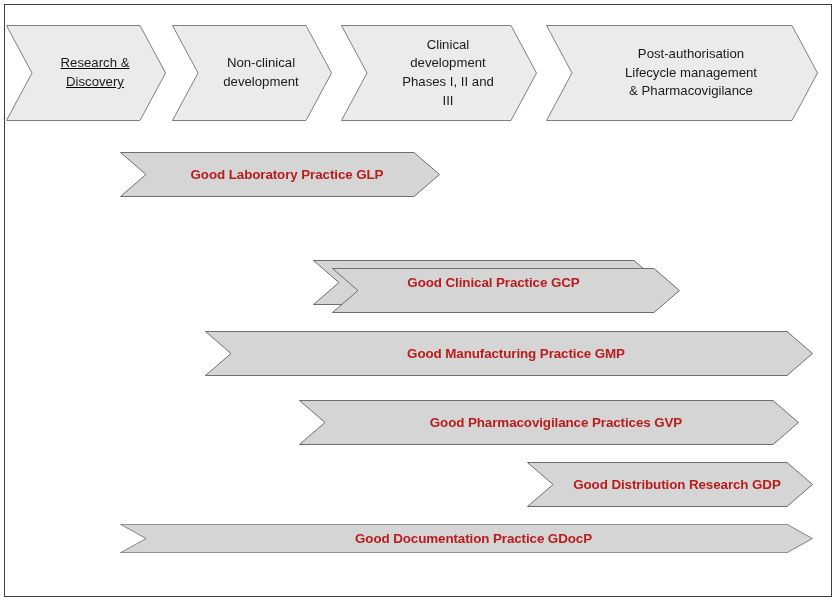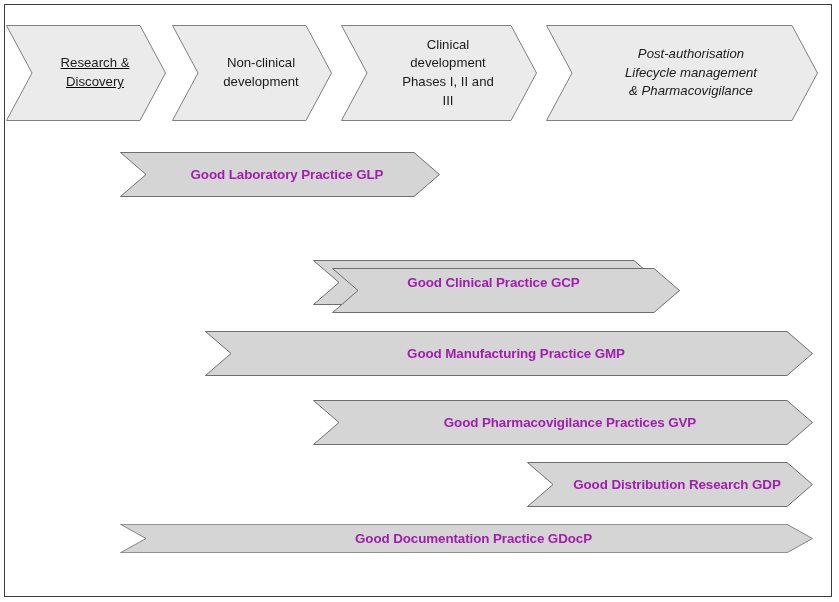--- a/index.html
+++ b/index.html
@@ -71,21 +71,21 @@
     left: 0;
     top: 0;
     width: 100%;
     height: 100%;
   }
   .gxp .label {
     position: relative;
     z-index: 2;
     font-size: 13.4px;
     font-weight: bold;
-    color: #a21caf;
+    color: #b91c1c;
     letter-spacing: -0.1px;
     white-space: nowrap;
     padding-left: 14px;
   }
 </style>
 </head>
 <body>
 
 <div id="canvas">
 
@@ -108,21 +108,21 @@
       </div>
       <div class="phase" style="left: 341px; top: 25px; width: 196px; height: 96px;">
         <svg class="shape" viewBox="0 0 196 96" preserveAspectRatio="none">
           <polygon points="0.5,0.5 170,0.5 195.5,48 170,95.5 0.5,95.5 26,48" fill="#ebebeb" stroke="#7f7f7f" stroke-width="1"></polygon>
         </svg>
         <div class="label">Clinical
 development
 Phases I, II and
 III</div>
       </div>
-      <div class="phase" style="left: 546px; top: 25px; width: 272px; height: 96px; font-style: italic;">
+      <div class="phase" style="left: 546px; top: 25px; width: 272px; height: 96px;">
         <svg class="shape" viewBox="0 0 272 96" preserveAspectRatio="none">
           <polygon points="0.5,0.5 246,0.5 271.5,48 246,95.5 0.5,95.5 26,48" fill="#ebebeb" stroke="#7f7f7f" stroke-width="1"></polygon>
         </svg>
         <div class="label">Post-authorisation
 Lifecycle management
 &amp; Pharmacovigilance</div>
       </div>
     </div>
   <div id="practice-layer">
       <div class="gxp" style="left: 120px; top: 152px; width: 320px; height: 45px;">
@@ -141,21 +141,21 @@
         <svg class="shape" viewBox="0 0 348 45" preserveAspectRatio="none">
           <polygon points="0.5,0.5 322,0.5 347.5,22.5 322,44.5 0.5,44.5 26,22.5" fill="#d5d5d5" stroke="#6e6e6e" stroke-width="1"></polygon>
         </svg>
       </div>
       <div class="gxp" style="left: 205px; top: 331px; width: 608px; height: 45px; align-items: center;">
         <svg class="shape" viewBox="0 0 608 45" preserveAspectRatio="none">
           <polygon points="0.5,0.5 582,0.5 607.5,22.5 582,44.5 0.5,44.5 26,22.5" fill="#d5d5d5" stroke="#6e6e6e" stroke-width="1"></polygon>
         </svg>
         <div class="label">Good Manufacturing Practice GMP</div>
       </div>
-      <div class="gxp" style="left: 313px; top: 400px; width: 500px; height: 45px; align-items: center;">
+      <div class="gxp" style="left: 299px; top: 400px; width: 500px; height: 45px; align-items: center;">
         <svg class="shape" viewBox="0 0 500 45" preserveAspectRatio="none">
           <polygon points="0.5,0.5 474,0.5 499.5,22.5 474,44.5 0.5,44.5 26,22.5" fill="#d5d5d5" stroke="#6e6e6e" stroke-width="1"></polygon>
         </svg>
         <div class="label">Good Pharmacovigilance Practices GVP</div>
       </div>
       <div class="gxp" style="left: 527px; top: 462px; width: 286px; height: 45px;">
         <svg class="shape" viewBox="0 0 286 45" preserveAspectRatio="none">
           <polygon points="0.5,0.5 260,0.5 285.5,22.5 260,44.5 0.5,44.5 26,22.5" fill="#d5d5d5" stroke="#6e6e6e" stroke-width="1"></polygon>
         </svg>
         <div class="label">Good Distribution Research GDP</div>

